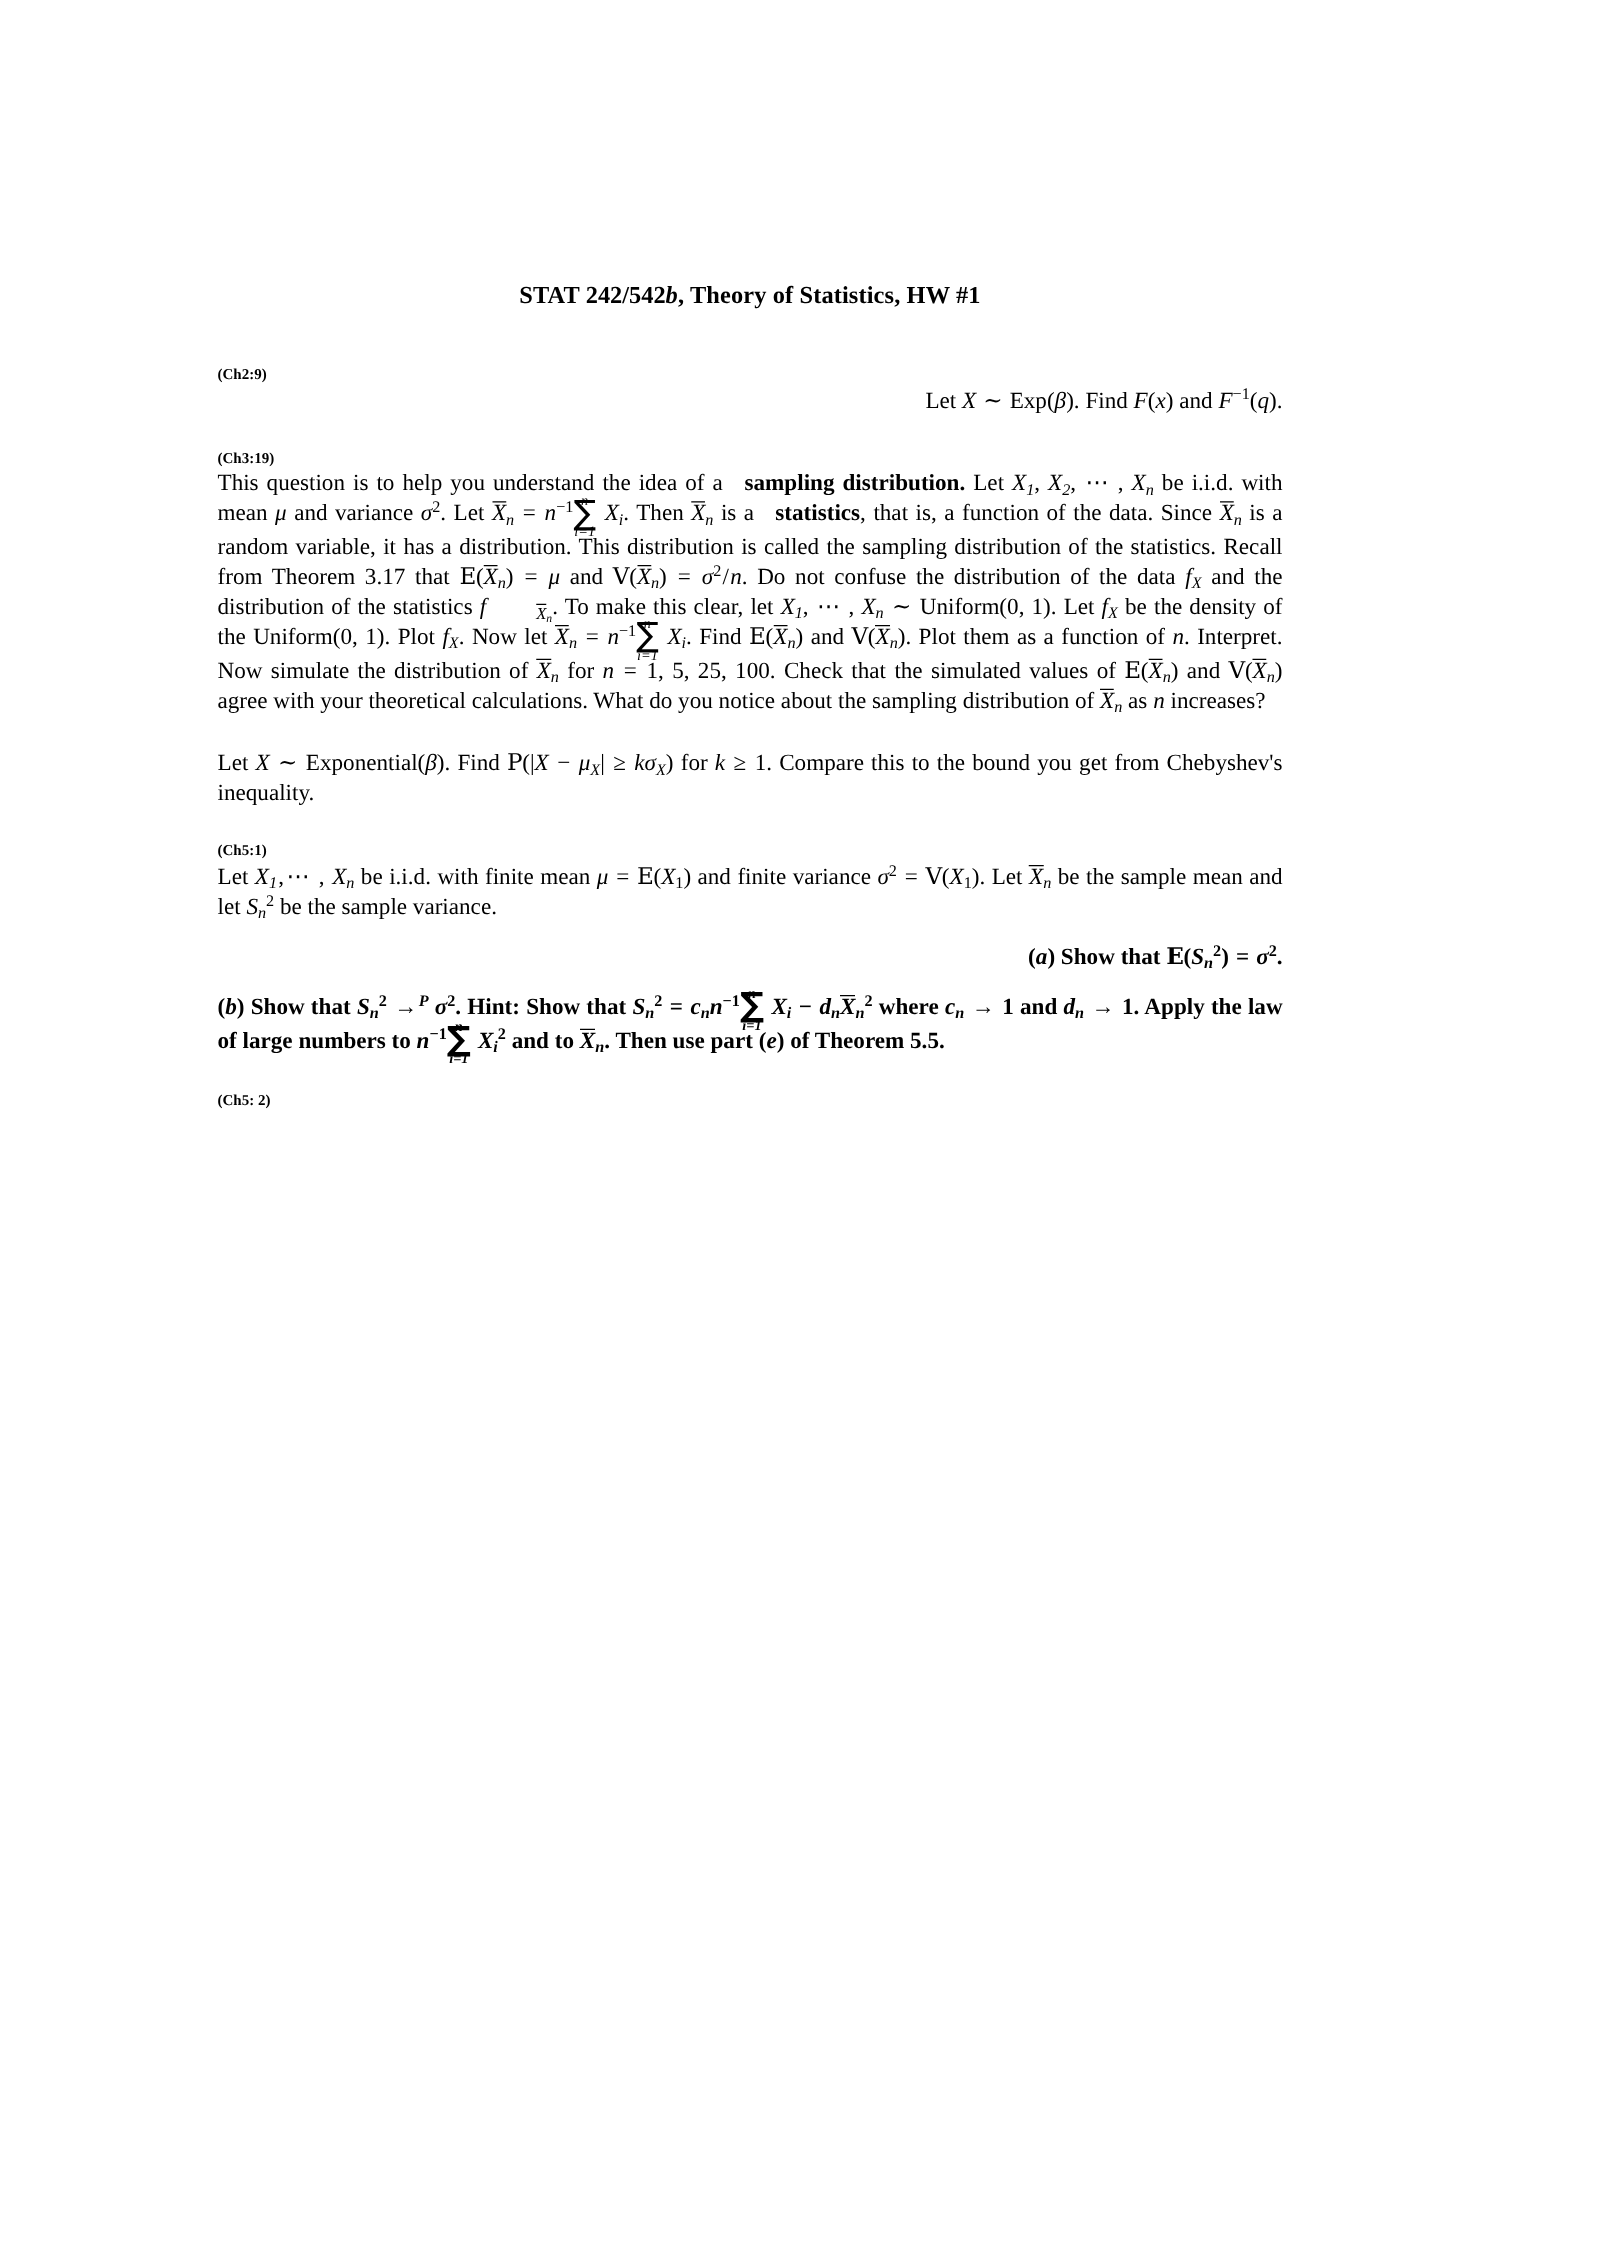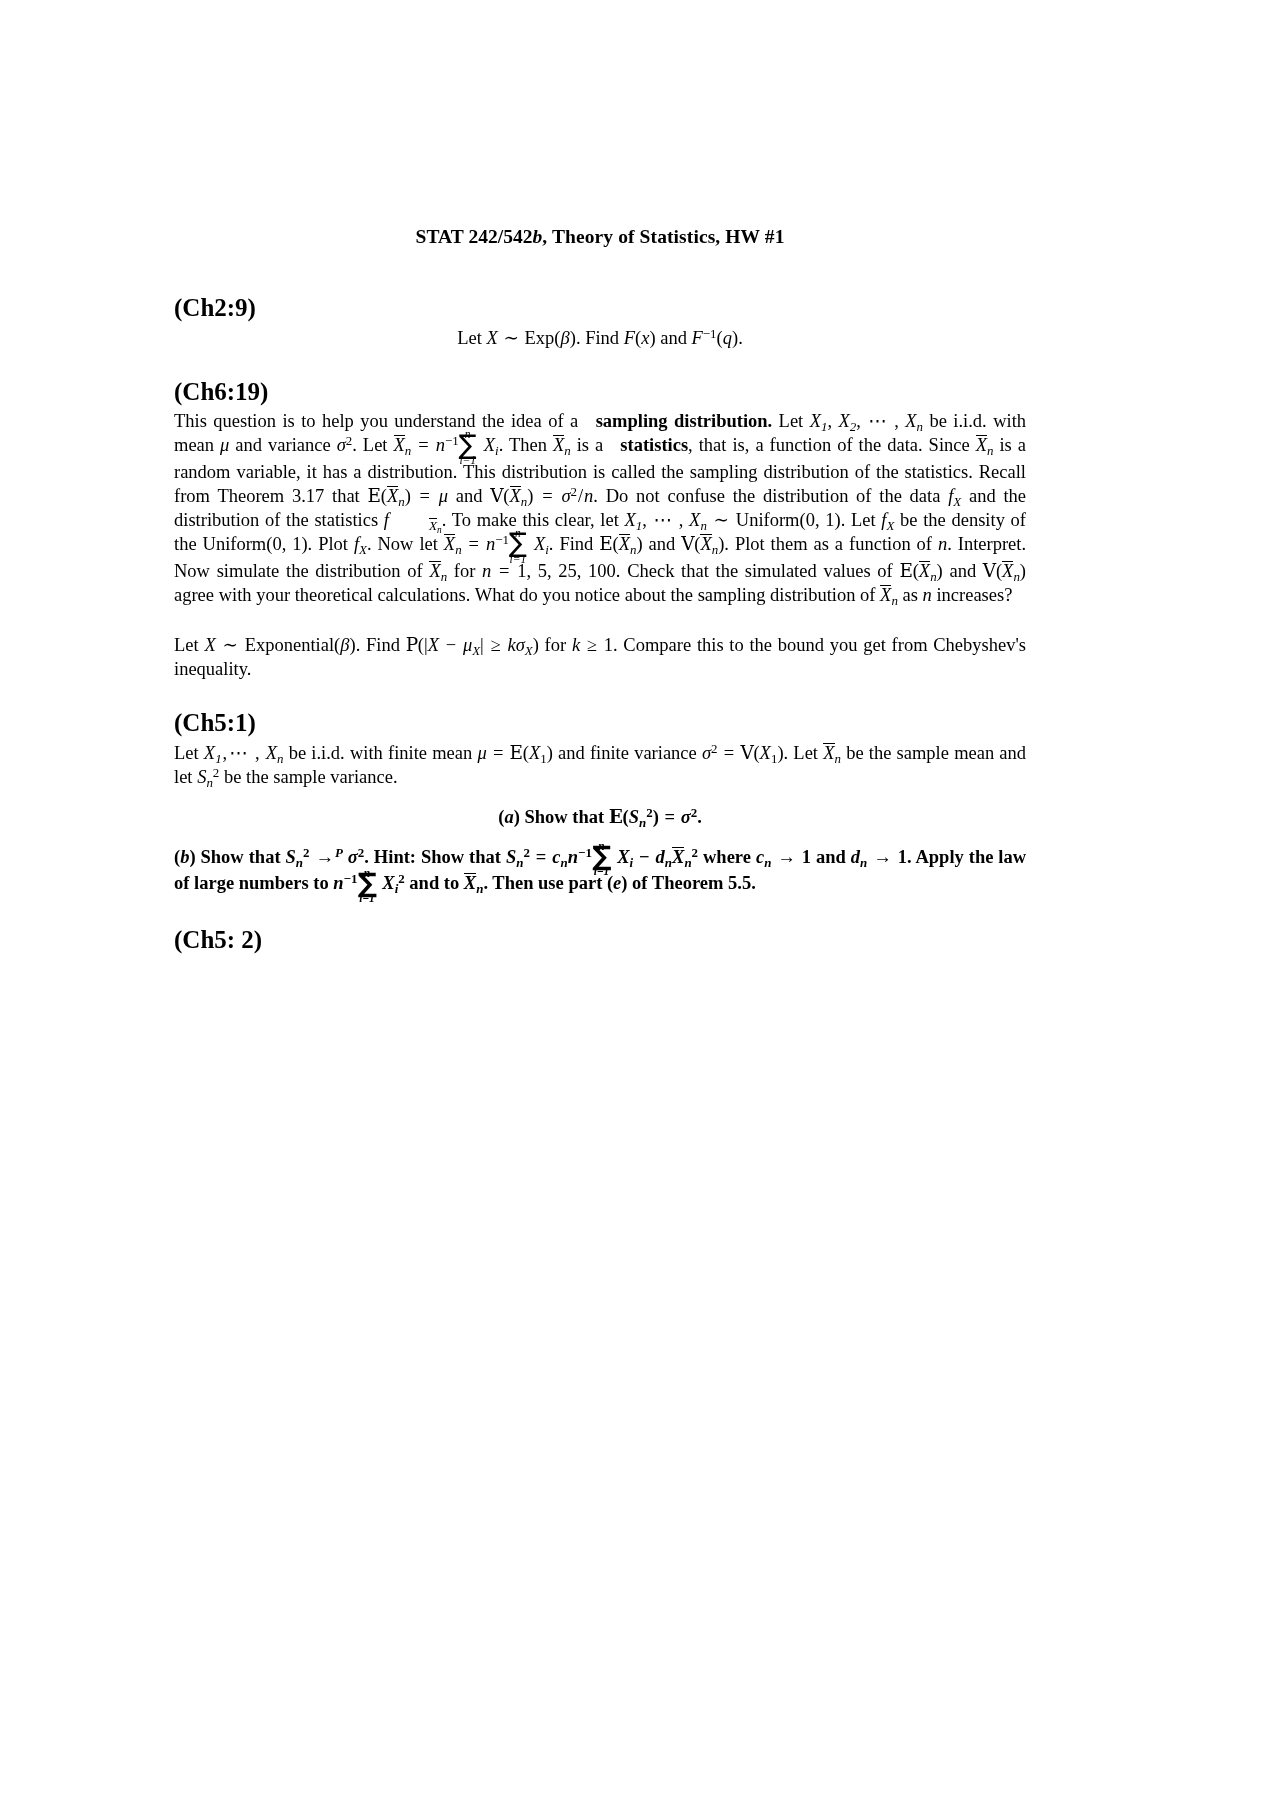--- a/index.html
+++ b/index.html
@@ -33,40 +33,40 @@
     margin: 0 0 44px 0;
   }
   .doc-title .rm {
     font-weight: bold;
   }
   .problem {
     margin-bottom: 26px;
   }
   .problem-label {
     font-weight: bold;
-    font-size: 25px;
+    font-size: 12px;
     line-height: 1.30;
     margin-bottom: 1px;
   }
   .problem-body {
     font-size: 18.5px;
     line-height: 1.305;
     text-align: justify;
     text-justify: inter-word;
     hyphens: none;
   }
   .problem-body p {
     margin: 0;
   }
   .problem-body p + p {
     margin-top: 16px;
     font-weight: bold;
   }
   .nojust {
-    text-align: center;
+    text-align: right;
   }
   
   i, .mi {
     font-style: italic;
     font-family: "Liberation Serif", "DejaVu Serif", serif;
   }
   .mo, .mn {
     font-style: normal;
   }
   .op {
@@ -165,21 +165,21 @@
     </div>
 
     <div class="problem">
       <div class="problem-label">(Ch2:9)</div>
       <div class="problem-body nojust">
         <p>Let <i>X</i> <span class="op">∼</span> Exp(<i>β</i>). Find <i>F</i>(<i>x</i>) and <i>F</i><sup class="rmn">−1</sup>(<i>q</i>).</p>
       </div>
     </div>
 
     <div class="problem">
-      <div class="problem-label">(Ch6:19)</div>
+      <div class="problem-label">(Ch3:19)</div>
       <div class="problem-body">
         <p>This question is to help you understand the idea of a <span class="bold">sampling distribution.</span> Let <i>X</i><sub>1</sub>, <i>X</i><sub>2</sub>, <span class="op">⋯</span> , <i>X<sub>n</sub></i> be i.i.d. with mean <i>μ</i> and variance <i>σ</i><sup class="rmn">2</sup>. Let <span class="ovl"><i>X</i></span><sub>n</sub> <span class="op">=</span> <i>n</i><sup class="rmn">−1</sup><span class="sumlim"><span class="big">∑</span><span class="lo">i=1</span><span class="hi">n</span></span> <i>X<sub>i</sub></i>. Then <span class="ovl"><i>X</i></span><sub>n</sub> is a <span class="bold">statistics</span>, that is, a function of the data. Since <span class="ovl"><i>X</i></span><sub>n</sub> is a random variable, it has a distribution. This distribution is called the sampling distribution of the statistics. Recall from <span>Theorem 3.17</span> that <span class="bb">E</span>(<span class="ovl"><i>X</i></span><sub>n</sub>) <span class="op">=</span> <i>μ</i> and <span class="bb">V</span>(<span class="ovl"><i>X</i></span><sub>n</sub>) <span class="op">=</span> <i>σ</i><sup class="rmn">2</sup><span class="op">/</span><i>n</i>. Do not confuse the distribution of the data <i>f<sub>X</sub></i> and the distribution of the statistics <i>f</i><span class="frac-sub"><span class="ovl"><i>X</i></span><sub>n</sub></span>. To make this clear, let <i>X</i><sub>1</sub>, <span class="op">⋯</span> , <i>X<sub>n</sub></i> <span class="op">∼</span> Uniform(0<span class="mo">,</span> 1). Let <i>f<sub>X</sub></i> be the density of the Uniform(0<span class="mo">,</span> 1). Plot <i>f<sub>X</sub></i>. Now let <span class="ovl"><i>X</i></span><sub>n</sub> <span class="op">=</span> <i>n</i><sup class="rmn">−1</sup><span class="sumlim"><span class="big">∑</span><span class="lo">i=1</span><span class="hi">n</span></span> <i>X<sub>i</sub></i>. Find <span class="bb">E</span>(<span class="ovl"><i>X</i></span><sub>n</sub>) and <span class="bb">V</span>(<span class="ovl"><i>X</i></span><sub>n</sub>). Plot them as a function of <i>n</i>. Interpret. Now simulate the distribution of <span class="ovl"><i>X</i></span><sub>n</sub> for <i>n</i> <span class="op">=</span> 1<span class="mo">,</span> 5<span class="mo">,</span> 25<span class="mo">,</span> 100. Check that the simulated values of <span class="bb">E</span>(<span class="ovl"><i>X</i></span><sub>n</sub>) and <span class="bb">V</span>(<span class="ovl"><i>X</i></span><sub>n</sub>) agree with your theoretical calculations. What do you notice about the sampling distribution of <span class="ovl"><i>X</i></span><sub>n</sub> as <i>n</i> increases?</p>
       </div>
     </div>
 
     <div class="problem">
       <div class="problem-body">
         <p>Let <i>X</i> <span class="op">∼</span> Exponential(<i>β</i>). Find <span class="bb">P</span>(|<i>X</i> <span class="op">−</span> <i>μ<sub>X</sub></i>| <span class="op">≥</span> <i>kσ<sub>X</sub></i>) for <i>k</i> <span class="op">≥</span> 1. Compare this to the bound you get from Chebyshev's inequality.</p>
       </div>
     </div>

